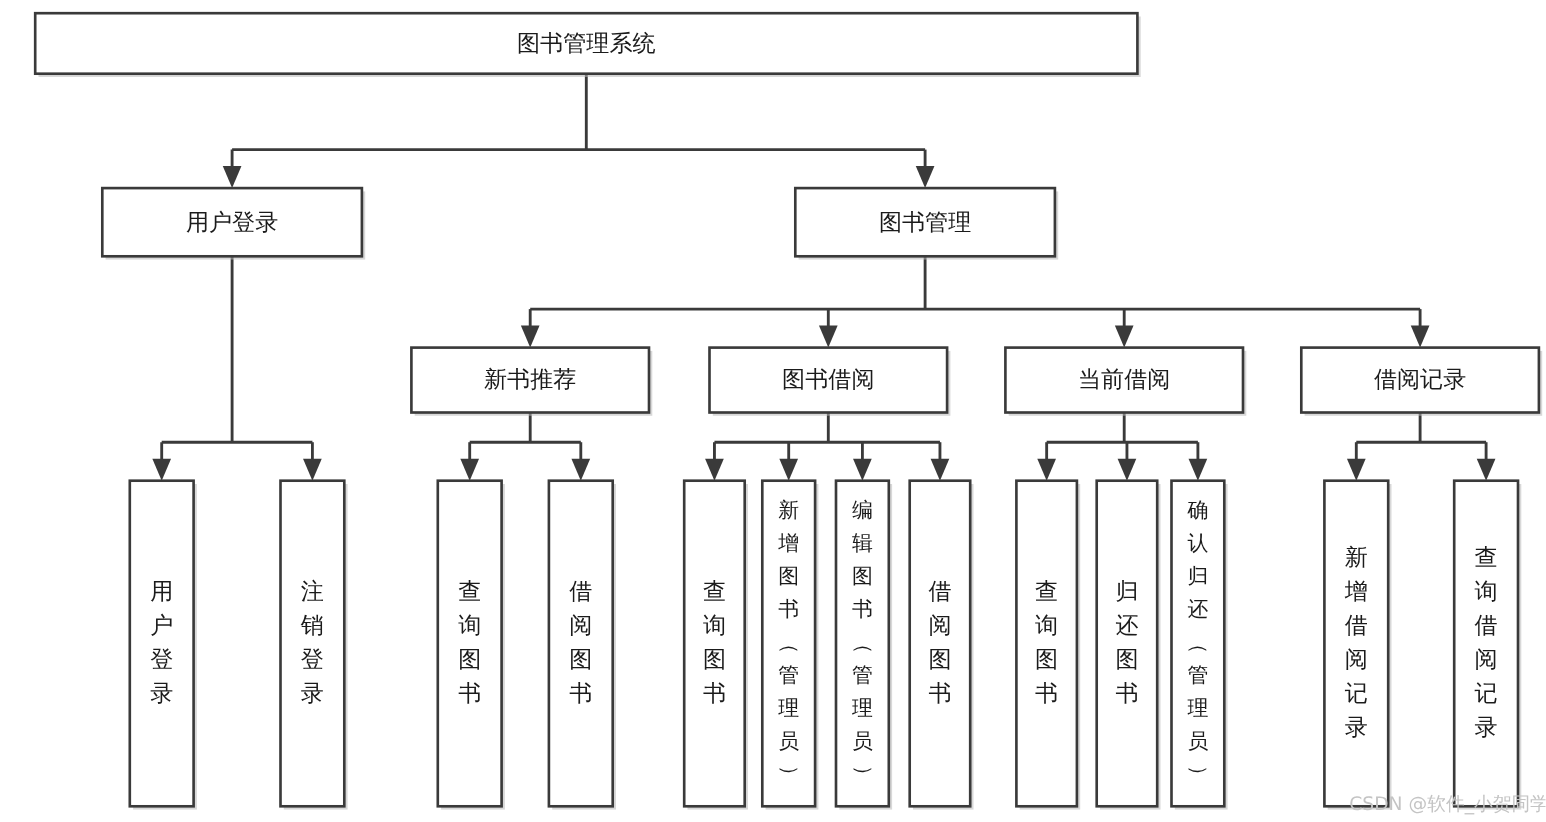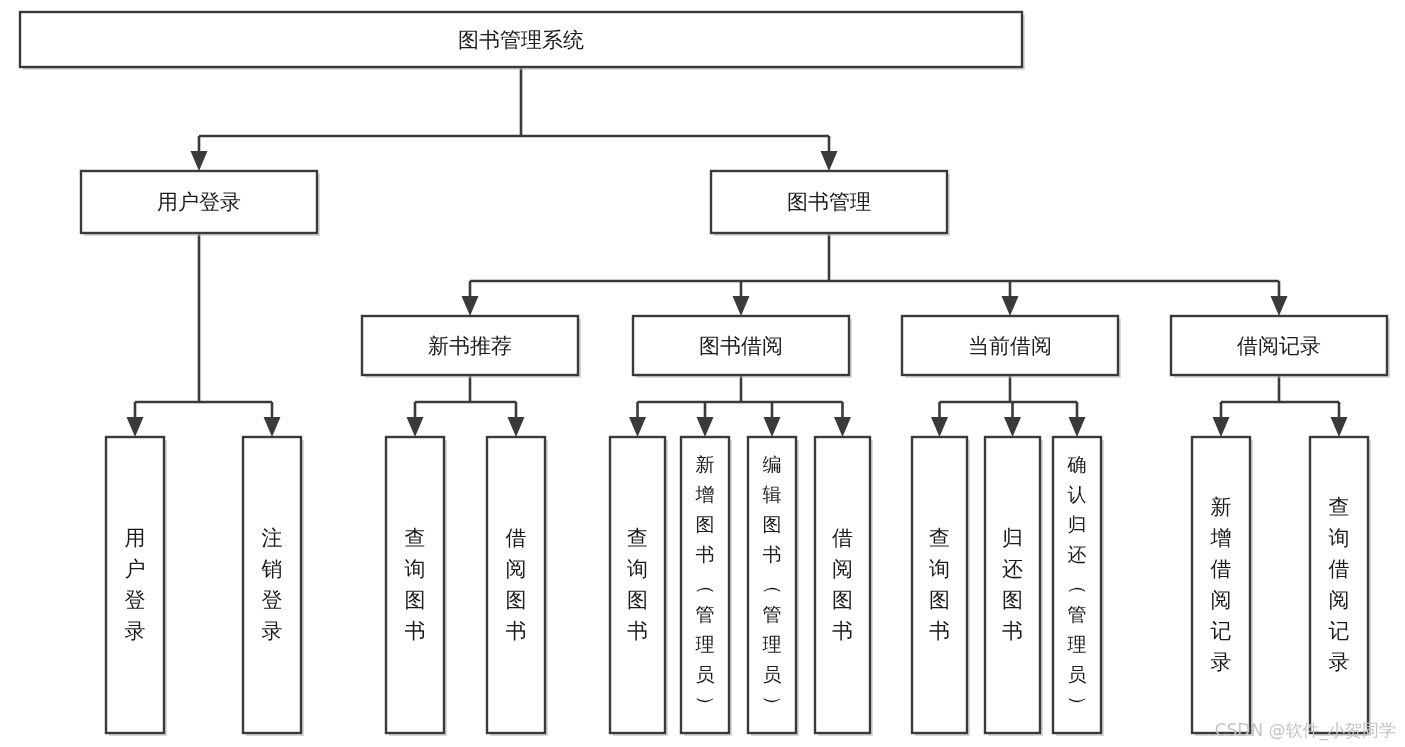--- a/index.html
+++ b/index.html
@@ -10,21 +10,21 @@
   body {
     width: 1405px;
     height: 747px;
     font-family: "DejaVu Sans", "Liberation Sans", sans-serif;
     overflow: hidden;
     position: relative;
   }
   #diagram-root {
     position: absolute;
     top: 0;
-    left: 0;
+    left: 12px;
     width: 1148px;
     height: 747px;
   }
   svg.diagram-canvas {
     display: block;
     width: 1405px;
     height: 747px;
   }
   .node-box {
     fill: #ffffff;

